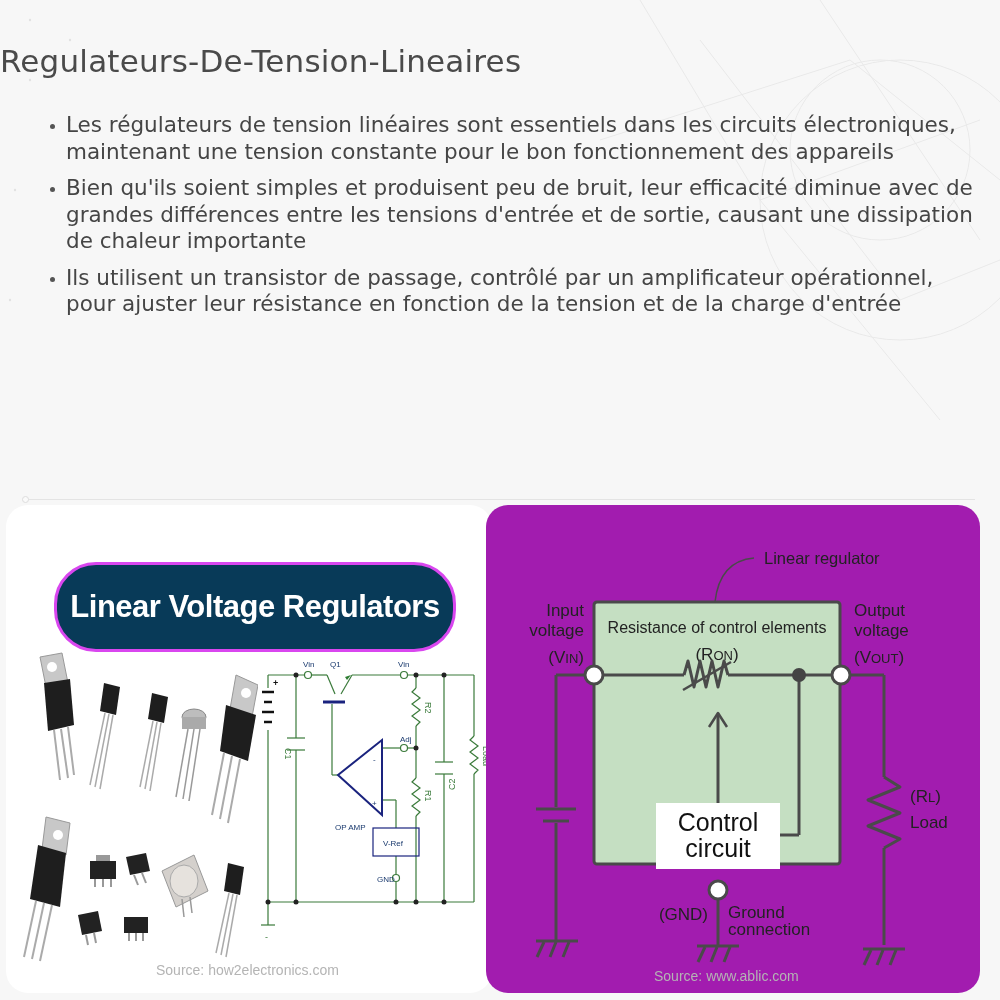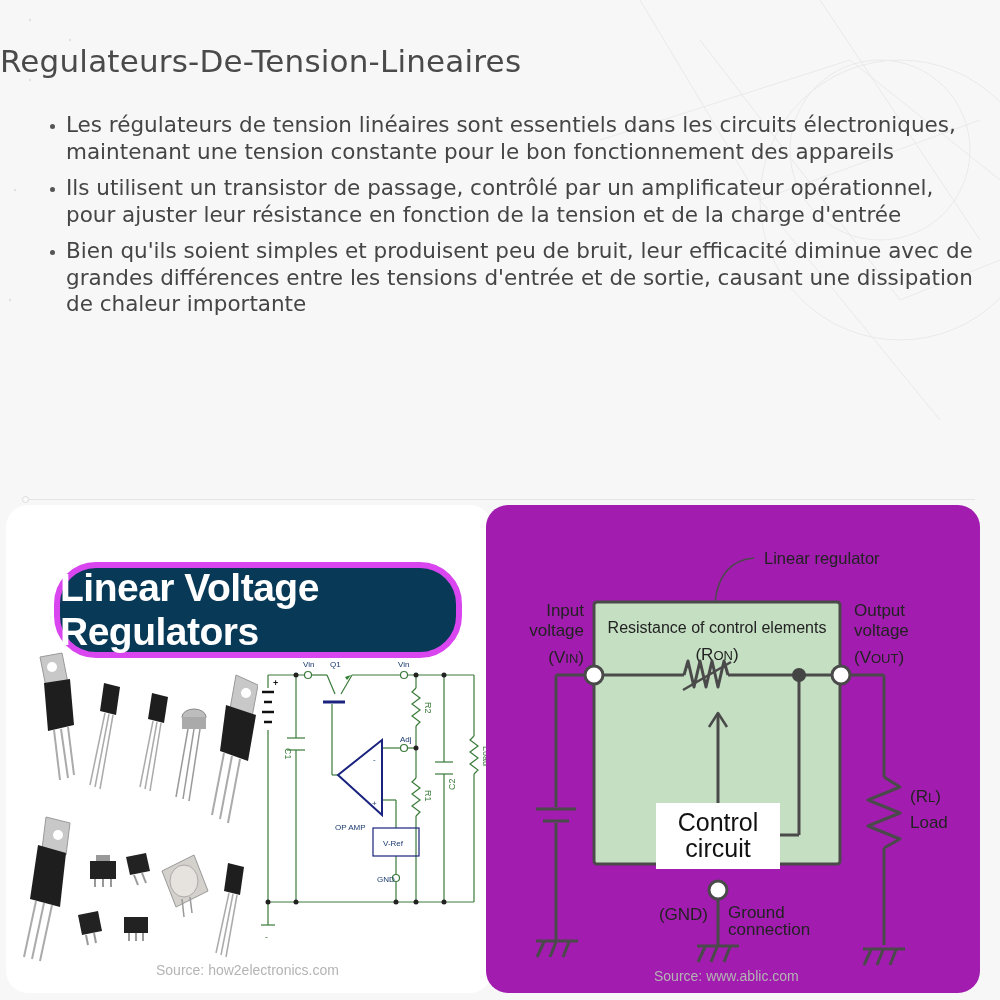--- a/index.html
+++ b/index.html
@@ -33,24 +33,24 @@
       position: absolute; top: 496px; left: 22px; width: 5px; height: 5px; border-radius: 50%;
       border: 1px solid #ddd; background: #fafafa;
     }
     .panel {
       position: absolute; top: 505px; height: 488px; border-radius: 22px;
     }
     .panel-left { left: 6px; width: 486px; background: #ffffff; }
     .panel-right { left: 486px; width: 494px; background: #a21caf; }
     .pill {
       position: absolute; left: 48px; top: 57px; width: 396px; height: 84px;
-      background: #083a58; border-radius: 42px; border: 6px solid #d946ef;
+      background: #083a58; border-radius: 42px; border: 3px solid #d946ef;
       display: flex; align-items: center; justify-content: center;
       color: #fff; font-family: "Liberation Sans", sans-serif; font-weight: bold;
-      font-size: 39px; letter-spacing: -0.5px;
+      font-size: 31px; letter-spacing: -0.5px;
     }
     .source {
       position: absolute; color: #b4b4b4; font-size: 14px;
       font-family: "Liberation Sans", sans-serif;
     }
     .source-left { left: 150px; top: 457px; }
     .source-right { left: 168px; top: 463px; }
     svg text { font-family: "Liberation Sans", sans-serif; }
   </style>
 </head>
@@ -73,22 +73,22 @@
     <circle cx="70" cy="120" r="1.2"></circle>
       <circle cx="15" cy="190" r="1.2"></circle>
       <circle cx="10" cy="300" r="1.2"></circle>
   </g>
 </svg>
 
 <h1 class="title">Regulateurs-De-Tension-Lineaires</h1>
 
 <ul class="bullets">
   <li><span class="dot"></span><span>Les régulateurs de tension linéaires sont essentiels dans les circuits électroniques, maintenant une tension constante pour le bon fonctionnement des appareils</span></li>
+  <li><span class="dot"></span><span>Bien qu'ils soient simples et produisent peu de bruit, leur efficacité diminue avec de grandes différences entre les tensions d'entrée et de sortie, causant une dissipation de chaleur importante</span></li>
   <li><span class="dot"></span><span>Ils utilisent un transistor de passage, contrôlé par un amplificateur opérationnel, pour ajuster leur résistance en fonction de la tension et de la charge d'entrée</span></li>
-  <li><span class="dot"></span><span>Bien qu'ils soient simples et produisent peu de bruit, leur efficacité diminue avec de grandes différences entre les tensions d'entrée et de sortie, causant une dissipation de chaleur importante</span></li>
 </ul>
 
 <div class="divider"></div>
 <div class="divider-end"></div>
 
 <div class="panel panel-left">
   <div class="pill">Linear Voltage Regulators</div>
 
   <svg style="position:absolute;left:6px;top:140px;" width="246" height="320">
 

